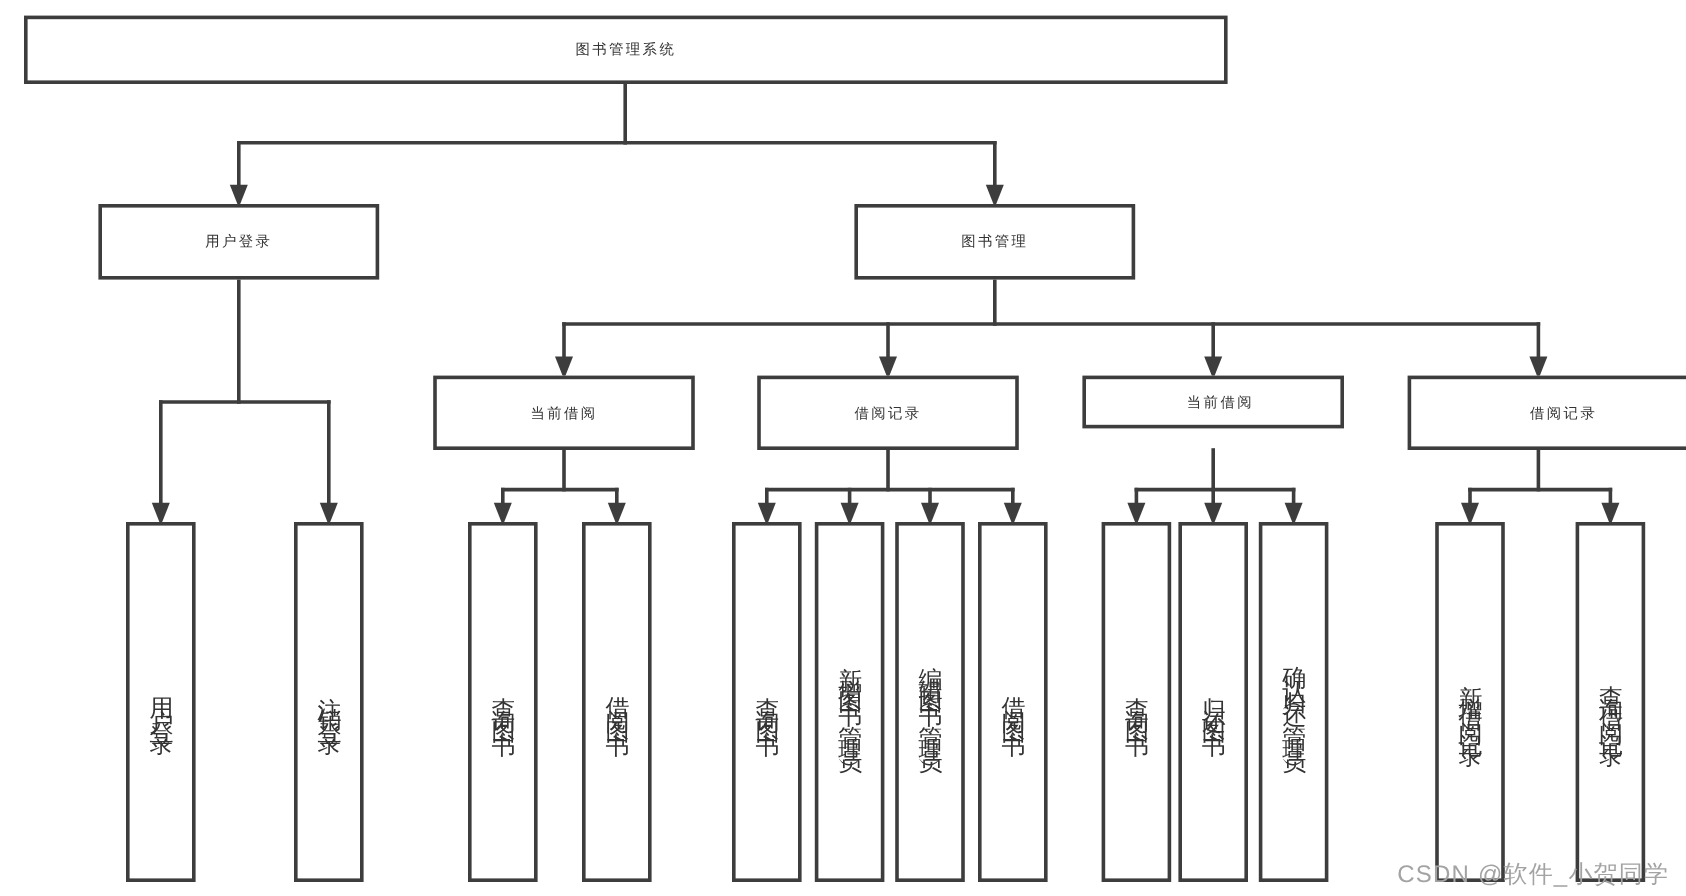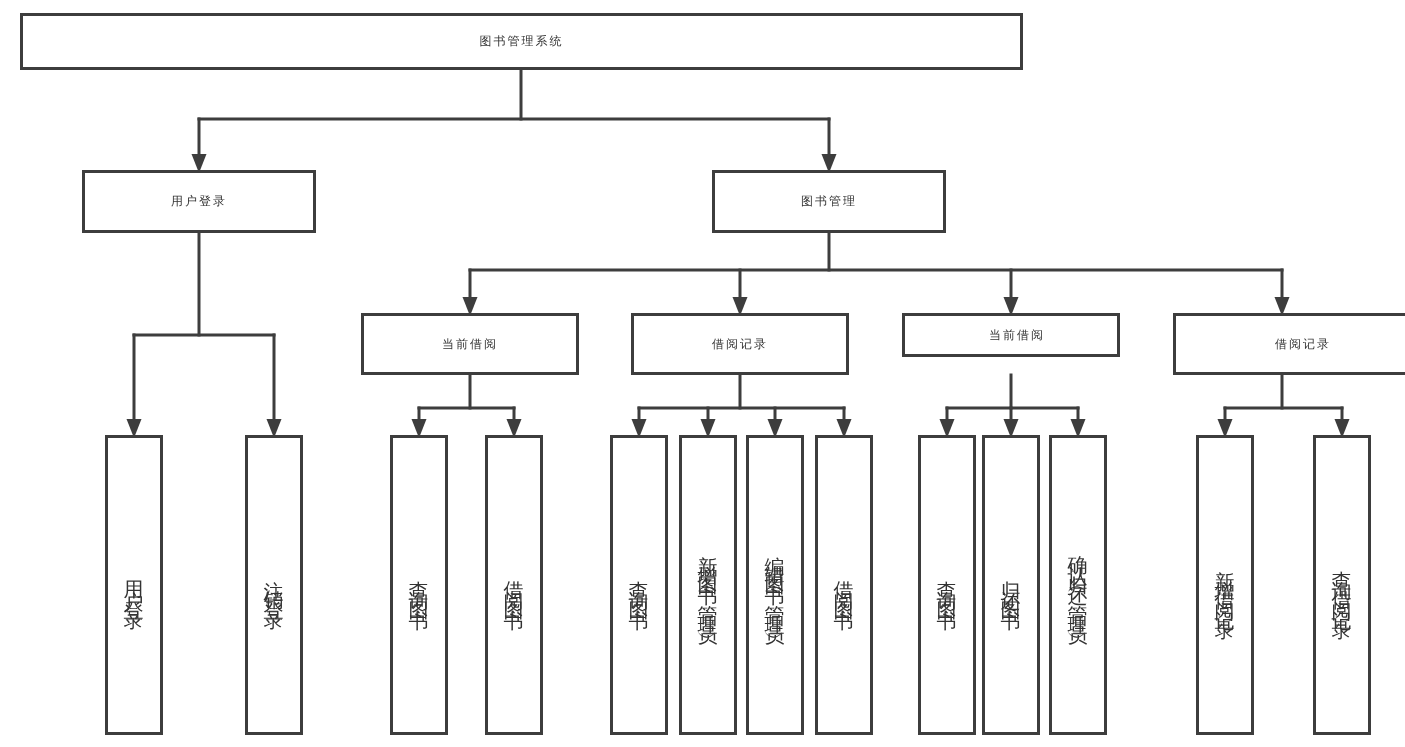--- a/index.html
+++ b/index.html
@@ -148,13 +148,14 @@
   <div class="box leaf" style="left:746px;top:435px;width:58px;height:300px;">编辑图书（管理员）</div>
   <div class="box leaf" style="left:815px;top:435px;width:58px;height:300px;">借阅图书</div>
 
   <div class="box leaf" style="left:918px;top:435px;width:58px;height:300px;">查询图书</div>
   <div class="box leaf" style="left:982px;top:435px;width:58px;height:300px;">归还图书</div>
   <div class="box leaf" style="left:1049px;top:435px;width:58px;height:300px;">确认归还（管理员）</div>
 
   <div class="box leaf" style="left:1196px;top:435px;width:58px;height:300px;">新增借阅记录</div>
   <div class="box leaf" style="left:1313px;top:435px;width:58px;height:300px;">查询借阅记录</div>
 
+  <div class="watermark">CSDN @软件_小贺同学</div>
 </div>
 
 </body></html>

